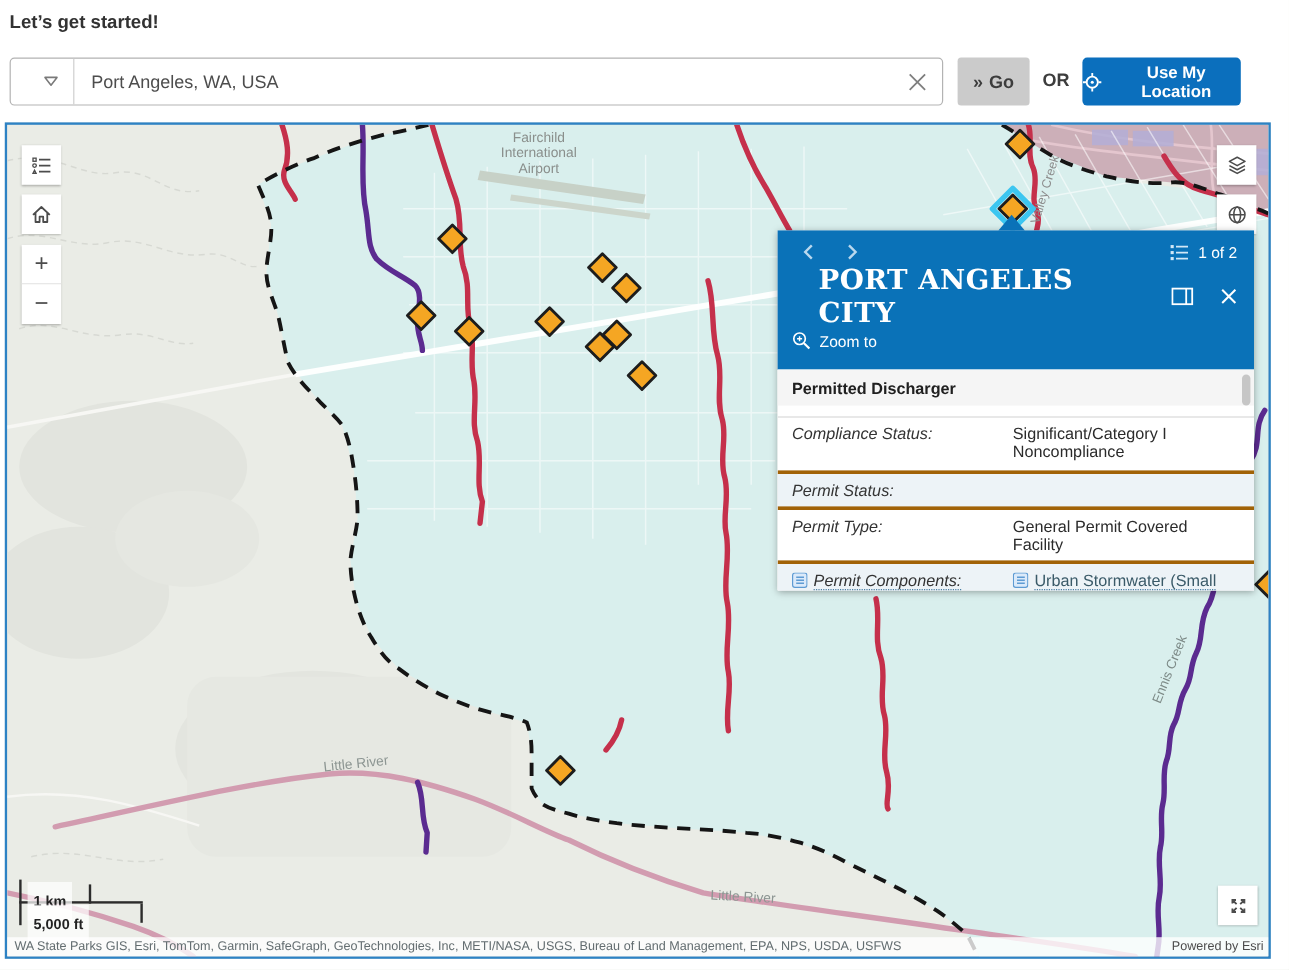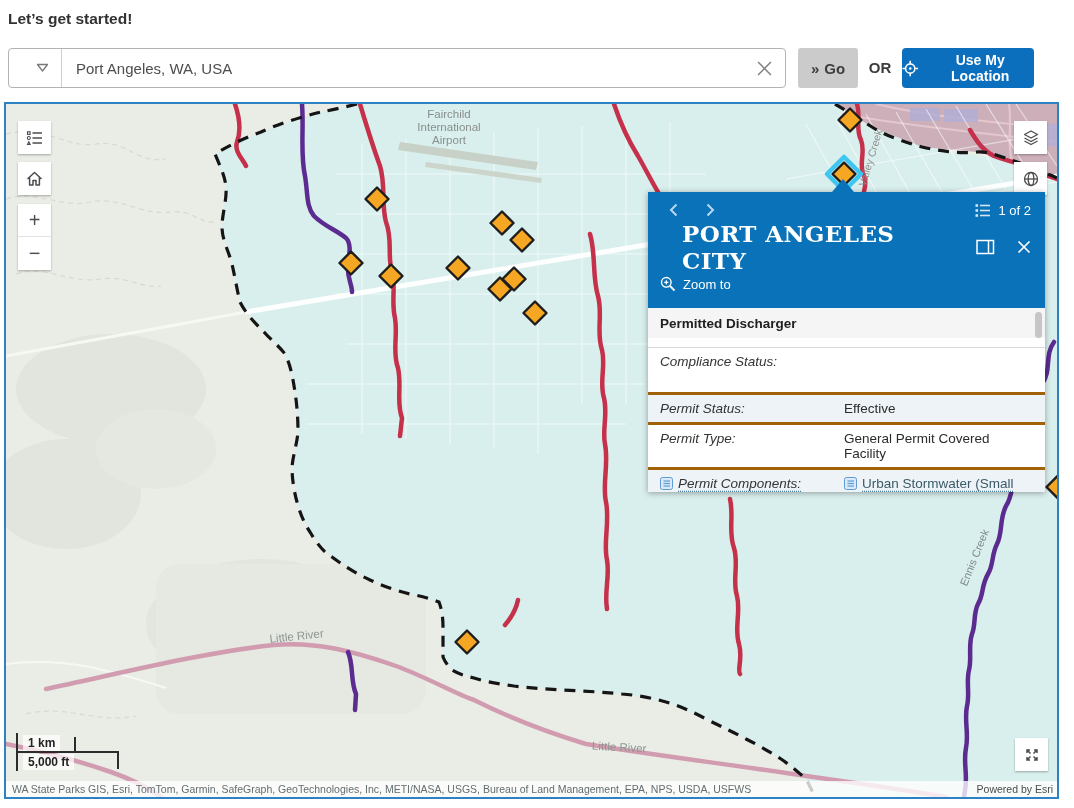--- a/index.html
+++ b/index.html
@@ -32,21 +32,21 @@
   .map-btn { position:absolute; width:33px; height:33px; background:#fff; border:none; cursor:pointer;
     box-shadow:0 1px 2px rgba(0,0,0,0.3); display:flex; align-items:center; justify-content:center; color:#4c4c4c; }
   .zoom-stack { position:absolute; left:12px; top:100px; width:33px; box-shadow:0 1px 2px rgba(0,0,0,0.3); }
   .zoom-stack button { position:relative; display:flex; width:33px; height:33px; background:#fff; border:none; cursor:pointer;
     align-items:center; justify-content:center; font-size:20px; color:#4c4c4c; }
   .zoom-stack button:first-child { border-bottom:1px solid #e3e3e3; }
 
   
   .scalebar { position:absolute; left:10px; top:629px; width:140px; height:40px; font-size:12px; font-weight:bold; color:#222; }
   .scalebar .tick { position:absolute; background:#2c2c2c; }
-  .scalebar .lbl { position:absolute; background:rgba(255,255,255,0.72); padding:0 5px; line-height:16px; white-space:nowrap;text-align:center; }
+  .scalebar .lbl { position:absolute; background:rgba(255,255,255,0.72); padding:8px 5px; line-height:16px; white-space:nowrap;text-align:center; }
 
   
   .attrib { position:absolute; left:0; bottom:0; width:100%; height:16px; background:rgba(255,255,255,0.78);
     display:flex; justify-content:space-between; align-items:center; font-size:10.5px; color:#636d70; padding:0 4px 0 6px; }
   .attrib .powered { color:#4c4c4c; }
 
   
   .popup { position:absolute; left:642px; top:88px; width:397px; height:300px; background:#fff;
     box-shadow:0 1px 6px rgba(0,0,0,0.35); }
   .popup-caret { position:absolute; left:184px; top:-13px; width:0; height:0;
@@ -371,24 +371,24 @@
             <span>Zoom to</span>
           </button>
         </div>
       </div>
 
       <div class="popup-body">
         <div class="section-header">Permitted Discharger</div>
         <div class="ptable">
           <div class="prow tall">
             <div class="plabel">Compliance Status:</div>
+            <div class="pvalue">Significant/Category I Noncompliance</div>
           </div>
           <div class="prow alt">
             <div class="plabel">Permit Status:</div>
-            <div class="pvalue">Effective</div>
           </div>
           <div class="prow">
             <div class="plabel">Permit Type:</div>
             <div class="pvalue">General Permit Covered Facility</div>
           </div>
           <div class="prow alt">
             <div class="plabel">
               <span class="comp-icon"><svg width="13" height="13" viewBox="0 0 13 13">
                 <rect x="0.5" y="0.5" width="12" height="12" rx="2" fill="#dbeafa" stroke="#5e9bd3"></rect>
                 <g stroke="#5e9bd3" stroke-width="1.2">

